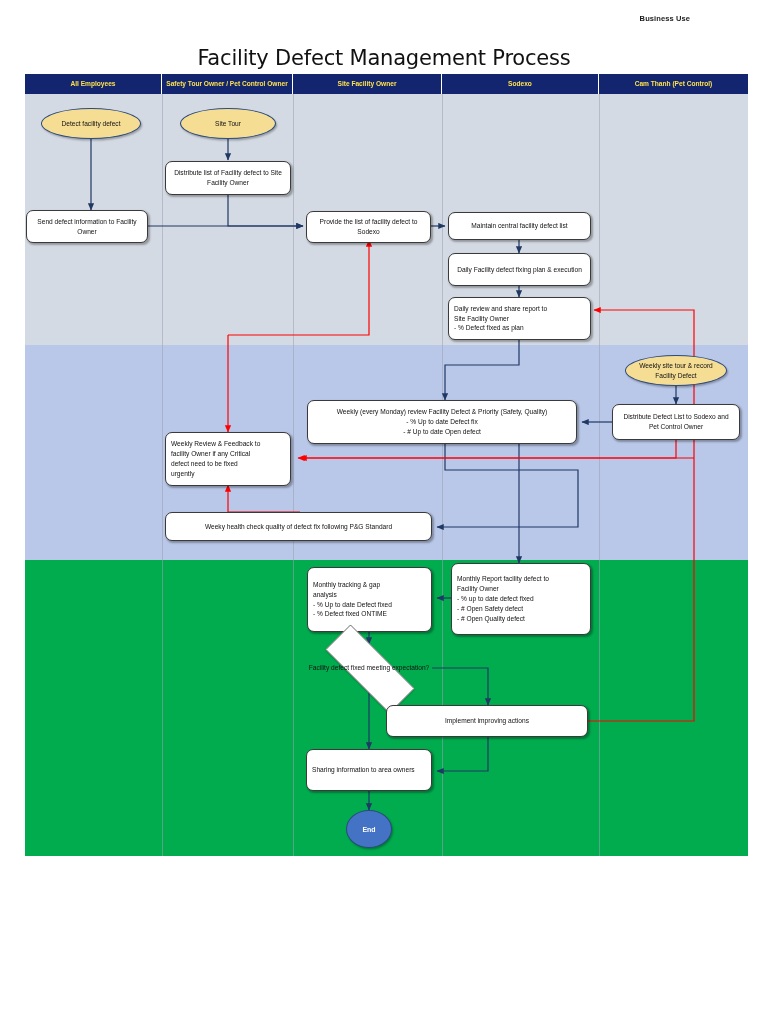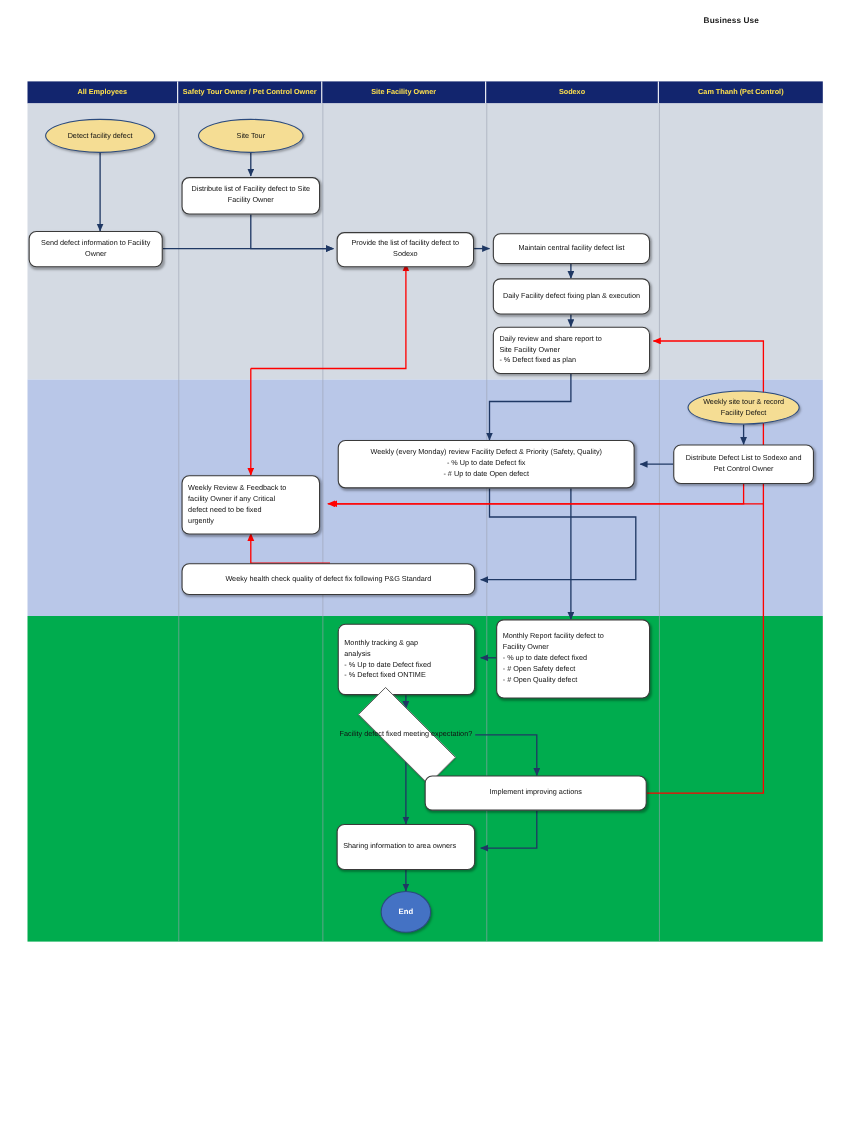--- a/index.html
+++ b/index.html
@@ -61,20 +61,21 @@
 
   svg.wires{position:absolute;left:0;top:0;width:768px;height:1024px;z-index:3;pointer-events:none;}
 </style>
 </head>
 <body>
 
 <div id="canvas">
 
   <div class="biz-use">Business Use</div>
 
+  <div class="chart-title">Facility Defect Management Process</div>
 
   <div class="lane-frame">
 
     <div class="lane-header-row">
       <div class="lane-header" style="width:137px;">All Employees</div>
       <div class="lane-header" style="width:131px;">Safety Tour Owner / Pet Control Owner</div>
       <div class="lane-header" style="width:149px;">Site Facility Owner</div>
       <div class="lane-header" style="width:157px;">Sodexo</div>
       <div class="lane-header" style="width:149px;">Cam Thanh (Pet Control)</div>
     </div>

